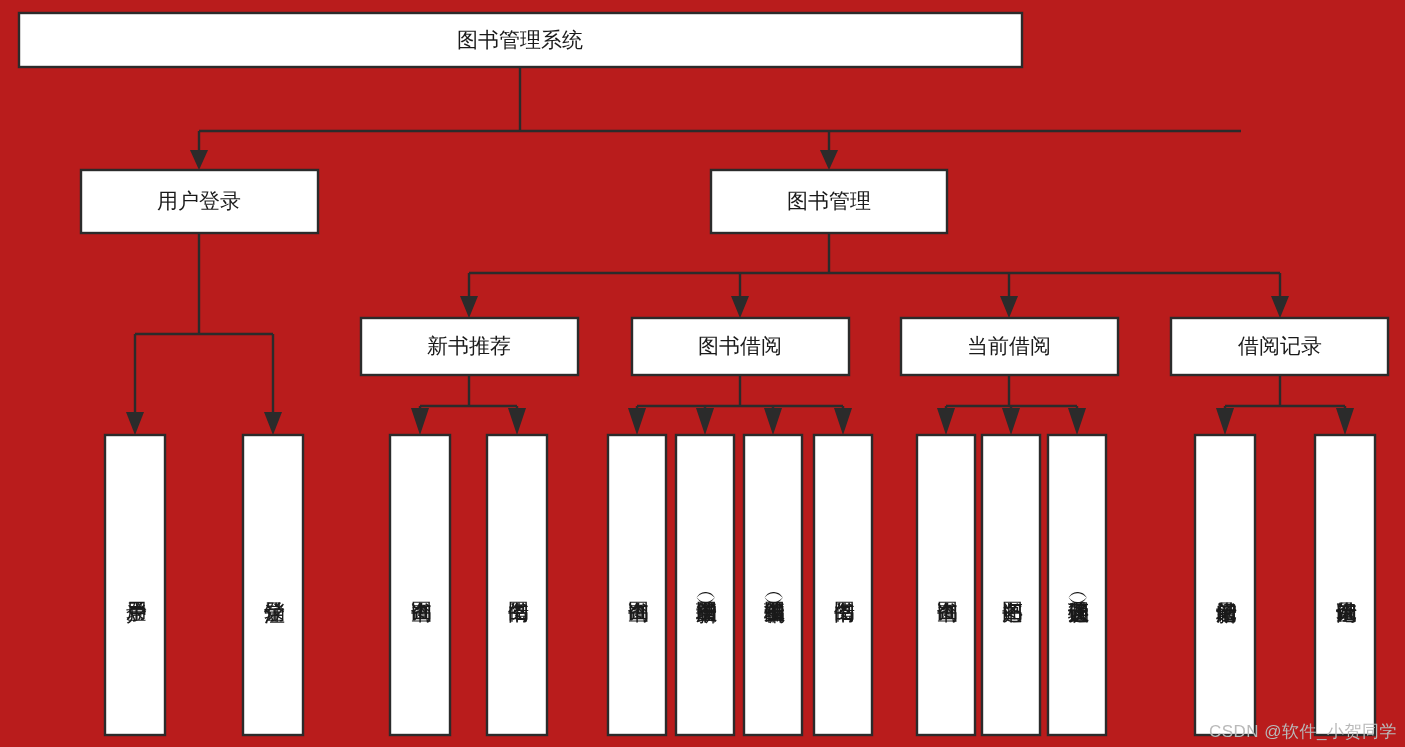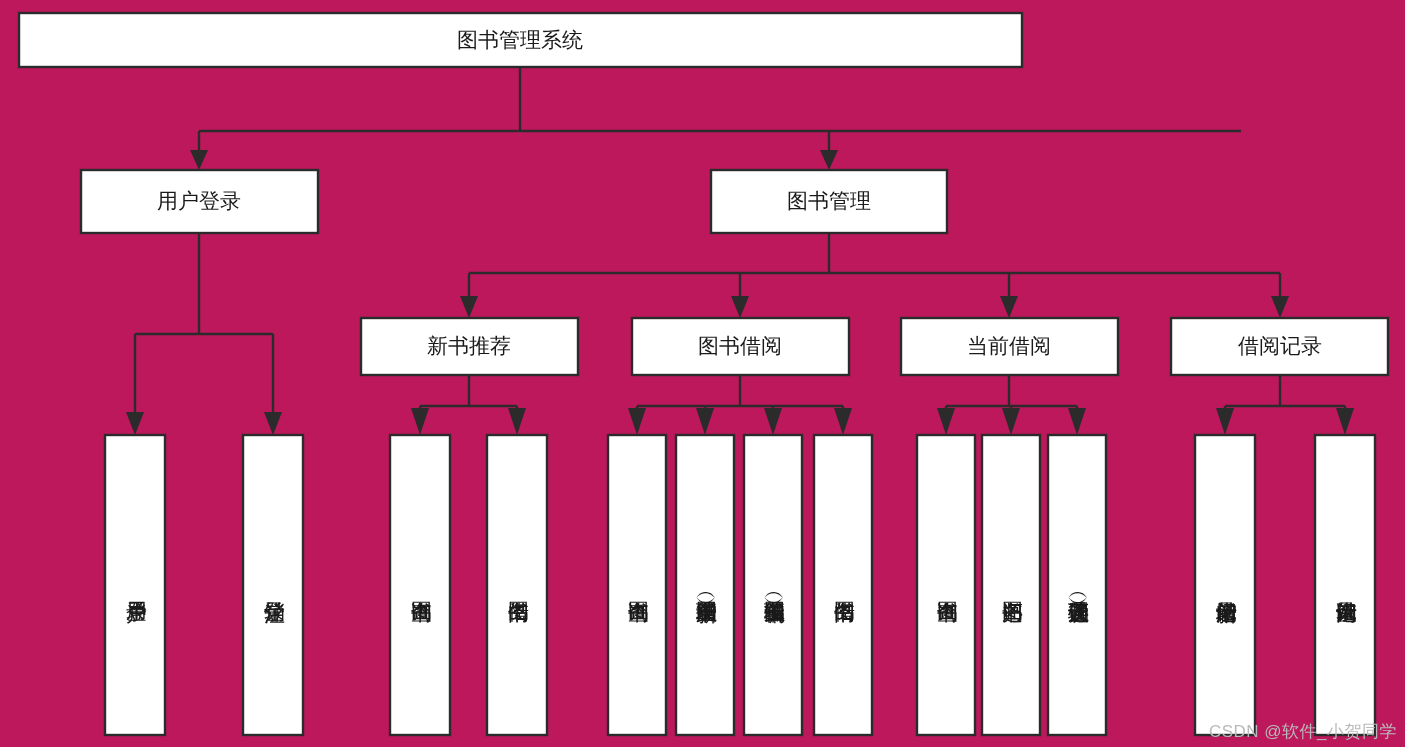--- a/index.html
+++ b/index.html
@@ -7,21 +7,21 @@
     padding: 0;
     background: #ffffff;
   }
   body {
     font-family: "Liberation Sans", "DejaVu Sans", sans-serif;
   }
   #diagram-root {
     position: relative;
     width: 1405px;
     height: 747px;
-    background: #be185d;
+    background: #b91c1c;
     overflow: hidden;
   }
   svg#flowchart {
     position: absolute;
     left: 0;
     top: 0;
     width: 1405px;
     height: 747px;
     display: block;
   }

